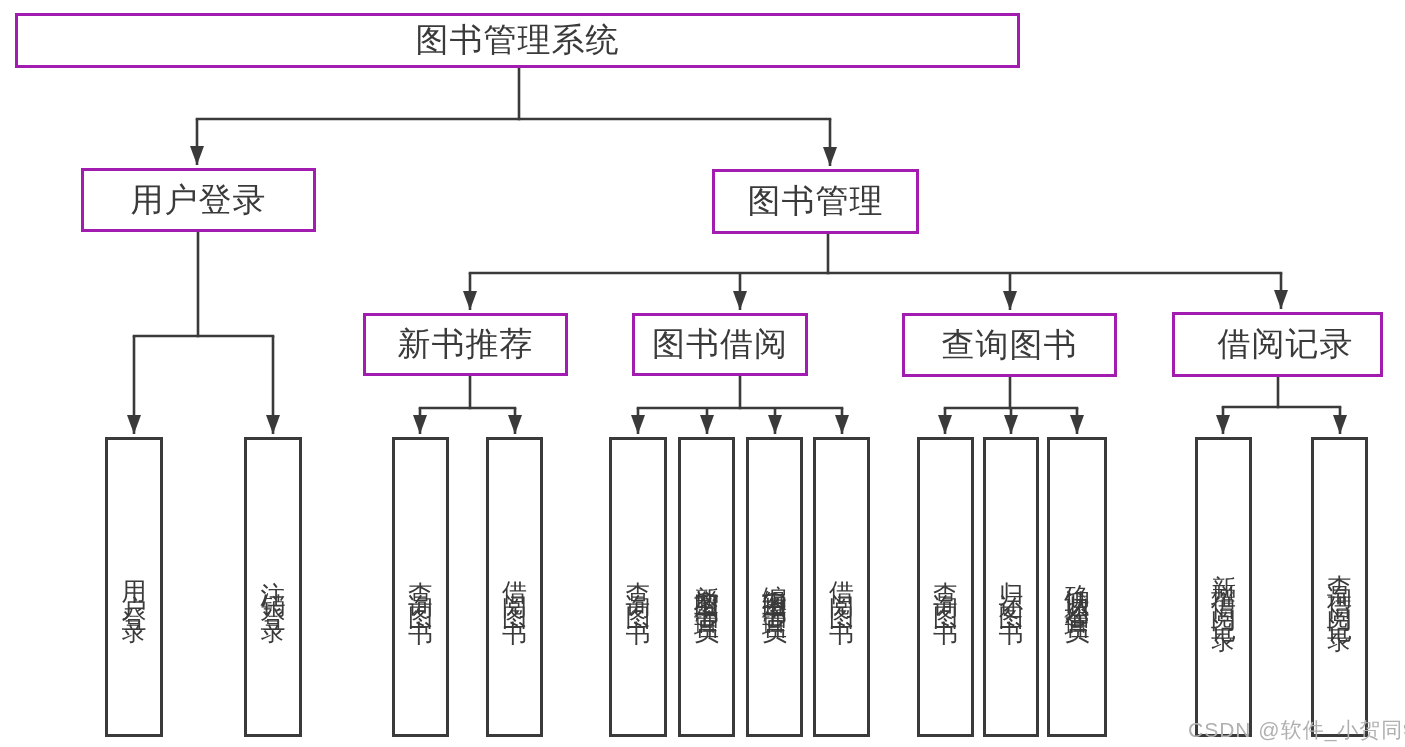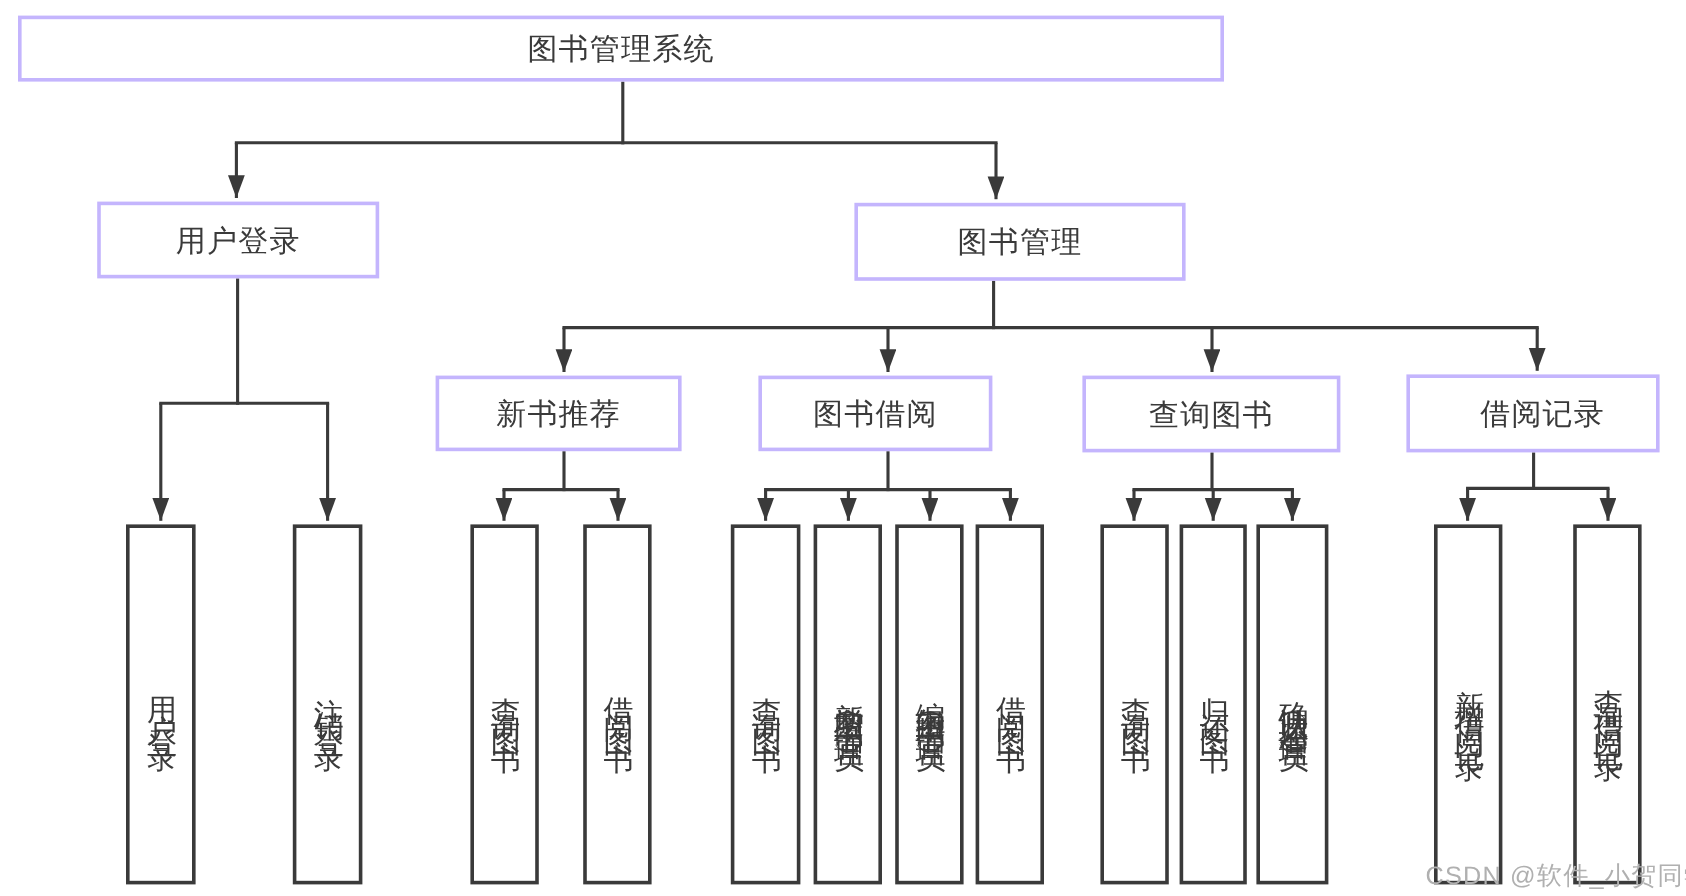--- a/index.html
+++ b/index.html
@@ -7,25 +7,25 @@
     position:relative;
     width:1405px;height:747px;
     background:#ffffff;
     font-family:"Liberation Sans","DejaVu Sans",sans-serif;
     overflow:hidden;
   }
   #wires{position:absolute;left:0;top:0;z-index:0;}
   .node{
     position:absolute;
     box-sizing:border-box;
-    border:3px solid #c4b5fd;
+    border:3px solid #a21caf;
     background:#ffffff;
     display:flex;align-items:center;justify-content:center;
     color:#3a3a3a;
-    font-size:25px;
+    font-size:33px;
     letter-spacing:1px;
     z-index:1;
     white-space:nowrap;
   }
   .leaf{
     position:absolute;
     top:437px;height:300px;
     box-sizing:border-box;
     border:3px solid #3a3a3a;
     background:#ffffff;
@@ -104,24 +104,24 @@
       <path d="M1278,377 L1278,407" stroke-linecap="square"></path>
       <path d="M1223,407 L1340,407" stroke-linecap="square"></path>
       <path d="M1223,407 L1223,434" marker-end="url(#arrow)"></path>
       <path d="M1340,407 L1340,434" marker-end="url(#arrow)"></path>
     </g>
   </svg>
 
   <div class="node" style="left:15px;top:13px;width:1005px;height:55px;">图书管理系统</div>
 
   <div class="node" style="left:81px;top:168px;width:235px;height:64px;">用户登录</div>
-  <div class="node" style="left:712px;top:169px;width:276px;height:65px;">图书管理</div>
+  <div class="node" style="left:712px;top:169px;width:207px;height:65px;">图书管理</div>
 
   <div class="node" style="left:363px;top:313px;width:205px;height:63px;">新书推荐</div>
-  <div class="node" style="left:632px;top:313px;width:195px;height:63px;">图书借阅</div>
+  <div class="node" style="left:632px;top:313px;width:176px;height:63px;">图书借阅</div>
   <div class="node" style="left:902px;top:313px;width:215px;height:64px;">查询图书</div>
   <div class="node" style="left:1172px;top:312px;width:211px;height:65px;padding-left:16px;">借阅记录</div>
 
   <div class="leaf" style="left:105px;width:58px;">
     <span class="vtext">用户登录</span>
   </div>
   <div class="leaf" style="left:244px;width:58px;">
     <span class="vtext">注销登录</span>
   </div>
 

